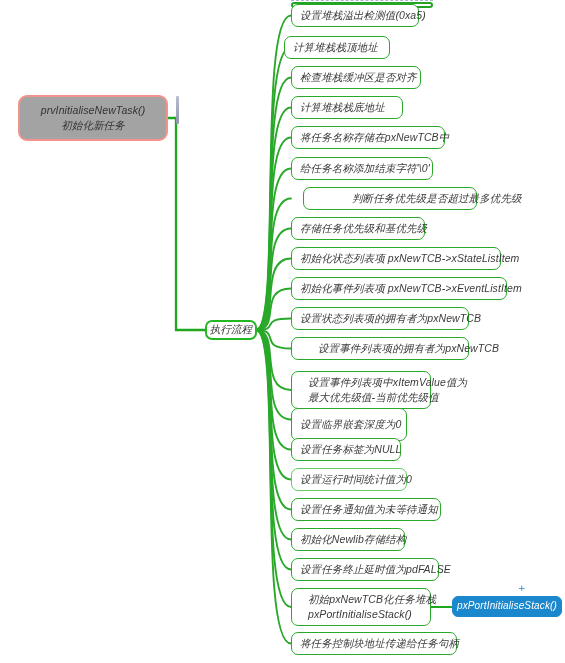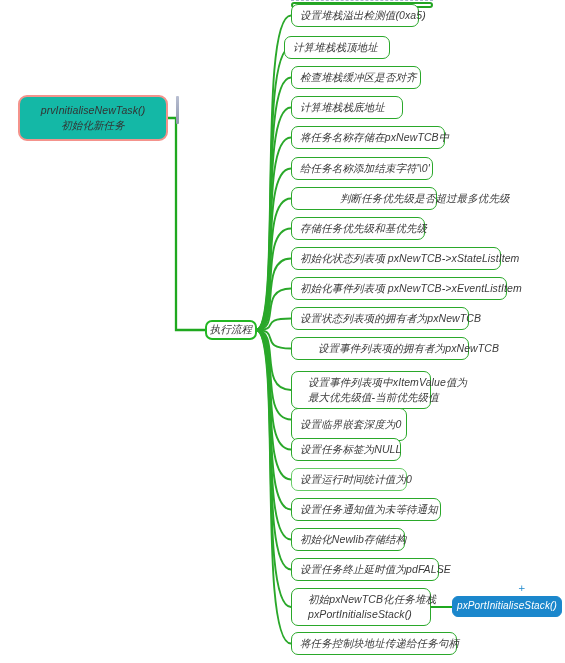--- a/index.html
+++ b/index.html
@@ -35,21 +35,21 @@
     align-items: center;
     border-radius: 7px;
     white-space: pre;
     line-height: 1.28;
     letter-spacing: 0.1px;
     font-style: italic;
   }
 
   
   .node.root {
-    background: #14b8a6;
+    background: #a3a3a3;
     border: 2px solid #f4938c;
     border-radius: 9px;
     color: #333333;
     font-size: 10.5px;
     text-align: center;
     justify-content: center;
     padding: 6px 8px;
     flex-direction: column;
     line-height: 1.45;
   }
@@ -178,21 +178,21 @@
     <span>执行流程</span>
   </div>
 
   <div id="leaves">
       <div class="node leaf" style="left: 291px; top: 4px; width: 128px; height: 23px;"><span class="ln">设置堆栈溢出检测值(0xa5)</span></div>
       <div class="node leaf" style="left: 284px; top: 36px; width: 106px; height: 23px;"><span class="ln">计算堆栈栈顶地址</span></div>
       <div class="node leaf" style="left: 291px; top: 66px; width: 130px; height: 23px;"><span class="ln">检查堆栈缓冲区是否对齐</span></div>
       <div class="node leaf" style="left: 291px; top: 96px; width: 112px; height: 23px;"><span class="ln">计算堆栈栈底地址</span></div>
       <div class="node leaf" style="left: 291px; top: 126px; width: 154px; height: 23px;"><span class="ln">将任务名称存储在pxNewTCB中</span></div>
       <div class="node leaf" style="left: 291px; top: 157px; width: 142px; height: 23px;"><span class="ln">给任务名称添加结束字符'\0'</span></div>
-      <div class="node leaf" style="left: 291px; top: 187px; width: 146px; height: 23px; padding-left: 48px;"><span class="ln">判断任务优先级是否超过最多优先级</span></div>
+      <div class="node leaf" style="left: 303px; top: 187px; width: 174px; height: 23px; padding-left: 48px;"><span class="ln">判断任务优先级是否超过最多优先级</span></div>
       <div class="node leaf" style="left: 291px; top: 217px; width: 134px; height: 23px;"><span class="ln">存储任务优先级和基优先级</span></div>
       <div class="node leaf" style="left: 291px; top: 247px; width: 210px; height: 23px;"><span class="ln">初始化状态列表项 pxNewTCB-&gt;xStateListItem</span></div>
       <div class="node leaf" style="left: 291px; top: 277px; width: 216px; height: 23px;"><span class="ln">初始化事件列表项 pxNewTCB-&gt;xEventListItem</span></div>
       <div class="node leaf" style="left: 291px; top: 307px; width: 178px; height: 23px;"><span class="ln">设置状态列表项的拥有者为pxNewTCB</span></div>
       <div class="node leaf" style="left: 291px; top: 337px; width: 178px; height: 23px; padding-left: 26px;"><span class="ln">设置事件列表项的拥有者为pxNewTCB</span></div>
       <div class="node leaf two-line" style="left: 291px; top: 371px; width: 140px; height: 38px;"><span class="ln">设置事件列表项中xItemValue值为</span><span class="ln">最大优先级值-当前优先级值</span></div>
       <div class="node leaf" style="left: 291px; top: 408px; width: 116px; height: 33px;"><span class="ln">设置临界嵌套深度为0</span></div>
       <div class="node leaf" style="left: 291px; top: 438px; width: 110px; height: 23px;"><span class="ln">设置任务标签为NULL</span></div>
       <div class="node leaf light" style="left: 291px; top: 468px; width: 116px; height: 23px; text-align: right;"><span class="ln">设置运行时间统计值为0</span></div>
       <div class="node leaf" style="left: 291px; top: 498px; width: 150px; height: 23px;"><span class="ln">设置任务通知值为未等待通知</span></div>

